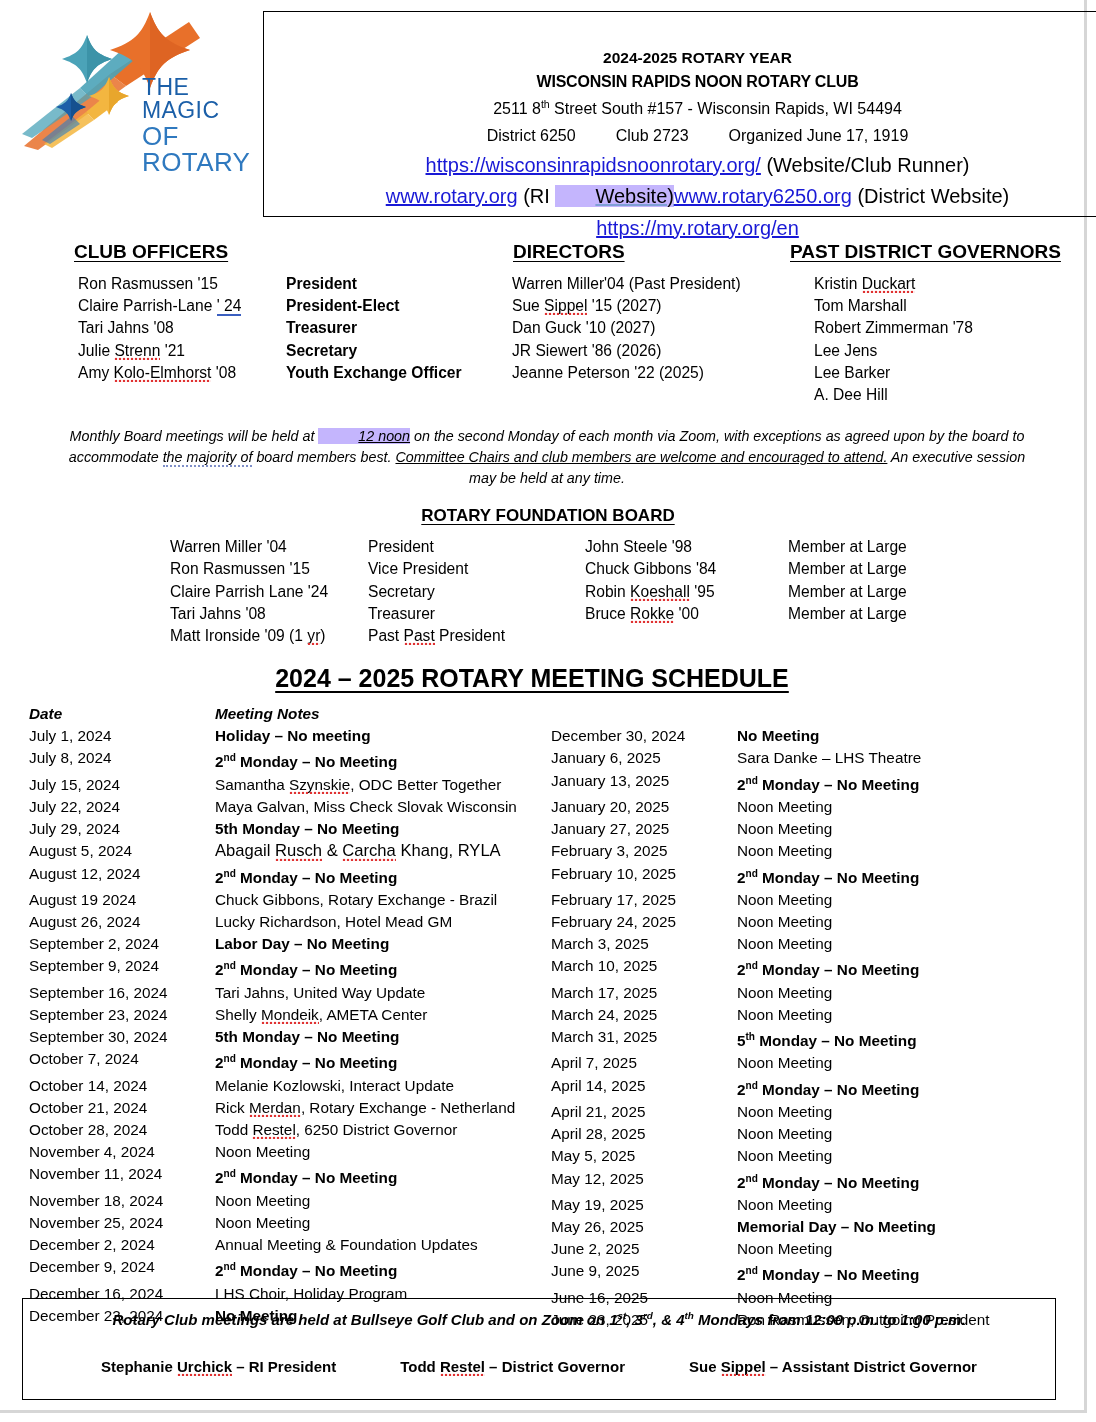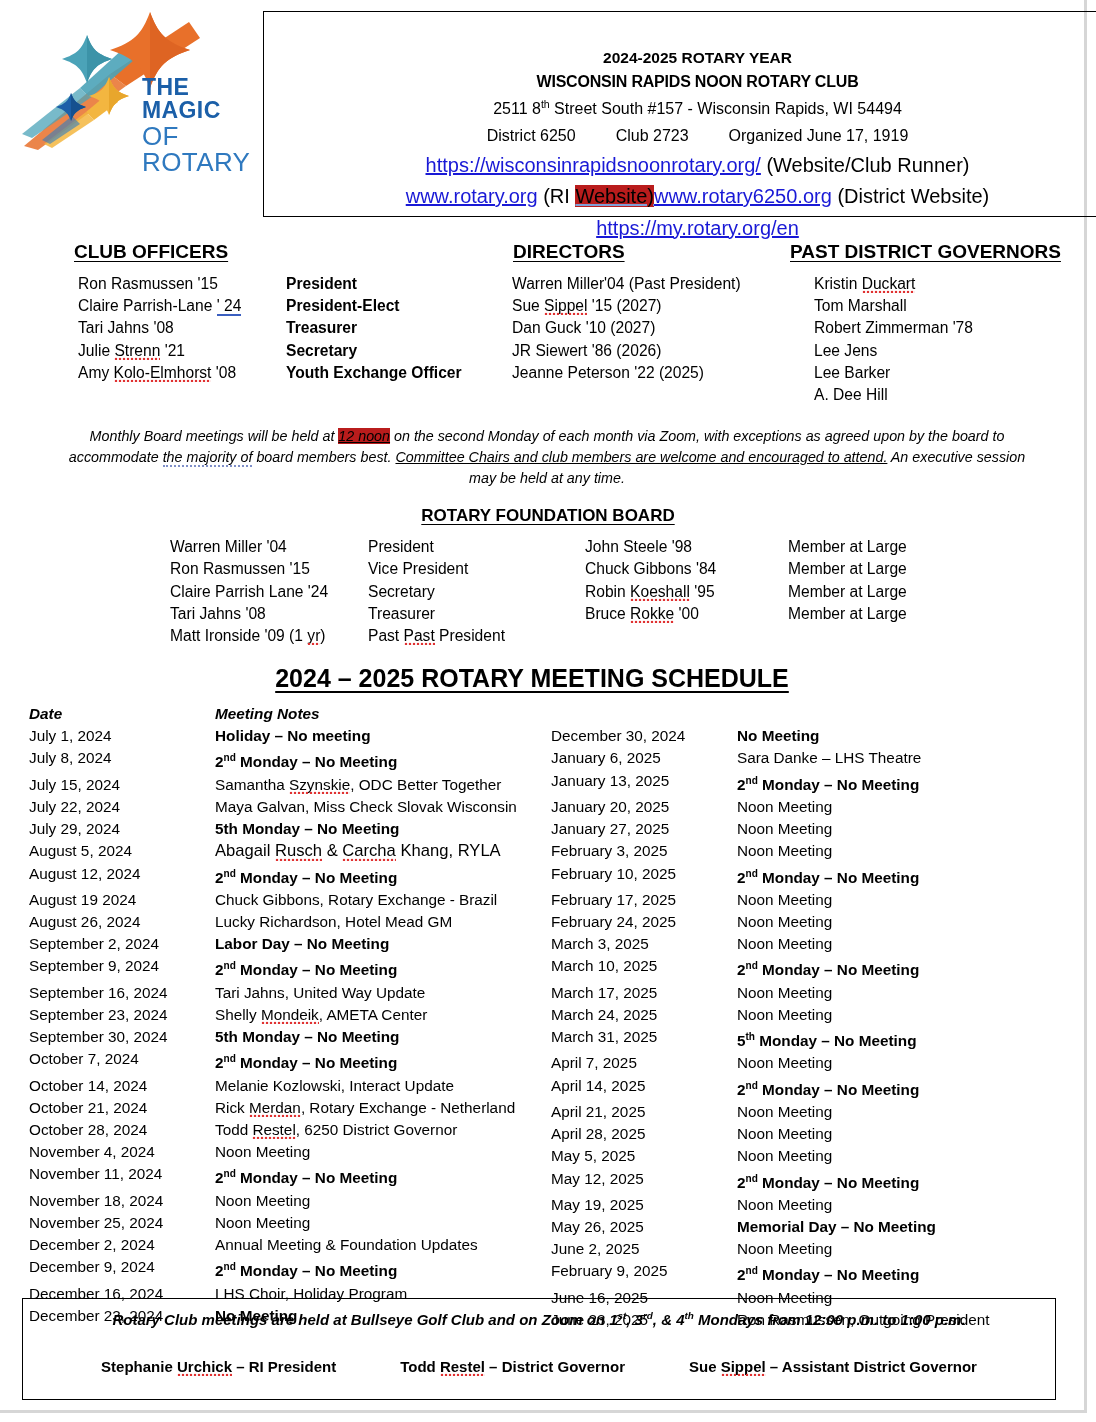--- a/index.html
+++ b/index.html
@@ -44,21 +44,21 @@
     height: 150px;
   }
   .logo-text {
     position: absolute;
     left: 128px;
     top: 72px;
     line-height: 1.02;
   }
   .logo-text .l1 {
     font-family: "Liberation Sans", sans-serif;
-    font-weight: bold;
+    font-weight: normal;
     font-size: 23px;
     letter-spacing: 0.4px;
     color: #1b5fa8;
     display: block;
   }
   .logo-text .l2 {
     font-family: "Liberation Sans", sans-serif;
     font-weight: normal;
     font-size: 26px;
     letter-spacing: 0.4px;
@@ -143,21 +143,21 @@
     content: "";
     position: absolute;
     left: 0; right: 0; bottom: -1px;
     height: 3px;
     background-image:
       radial-gradient(circle at 2px 2px, #e03131 1.4px, transparent 1.6px);
     background-size: 4px 4px;
     background-repeat: repeat-x;
   }
   .blue-ul { border-bottom: 2px solid #3b5fc0; }
-  .blue-hl { background: #b91c1c; }
+  .blue-hl { background: #c4b5fd; padding-left: 40px; }
   .dot-ul {
     border-bottom: 2px dotted #7f8fc8;
   }
 
   
   .board-note {
     position: absolute;
     left: 66px;
     top: 426px;
     width: 962px;
@@ -586,21 +586,21 @@
       </div>
       <div class="row">
         <div class="dt">May 26, 2025</div>
         <div class="nt b">Memorial Day – No Meeting</div>
       </div>
       <div class="row">
         <div class="dt">June 2, 2025</div>
         <div class="nt">Noon Meeting</div>
       </div>
       <div class="row">
-        <div class="dt">February 9, 2025</div>
+        <div class="dt">June 9, 2025</div>
         <div class="nt b">2<span class="sup">nd</span> Monday – No Meeting</div>
       </div>
       <div class="row">
         <div class="dt">June 16, 2025</div>
         <div class="nt">Noon Meeting</div>
       </div>
       <div class="row">
         <div class="dt">June 23, 2025</div>
         <div class="nt">Ron Rasmussen, Outgoing President</div>
       </div>

